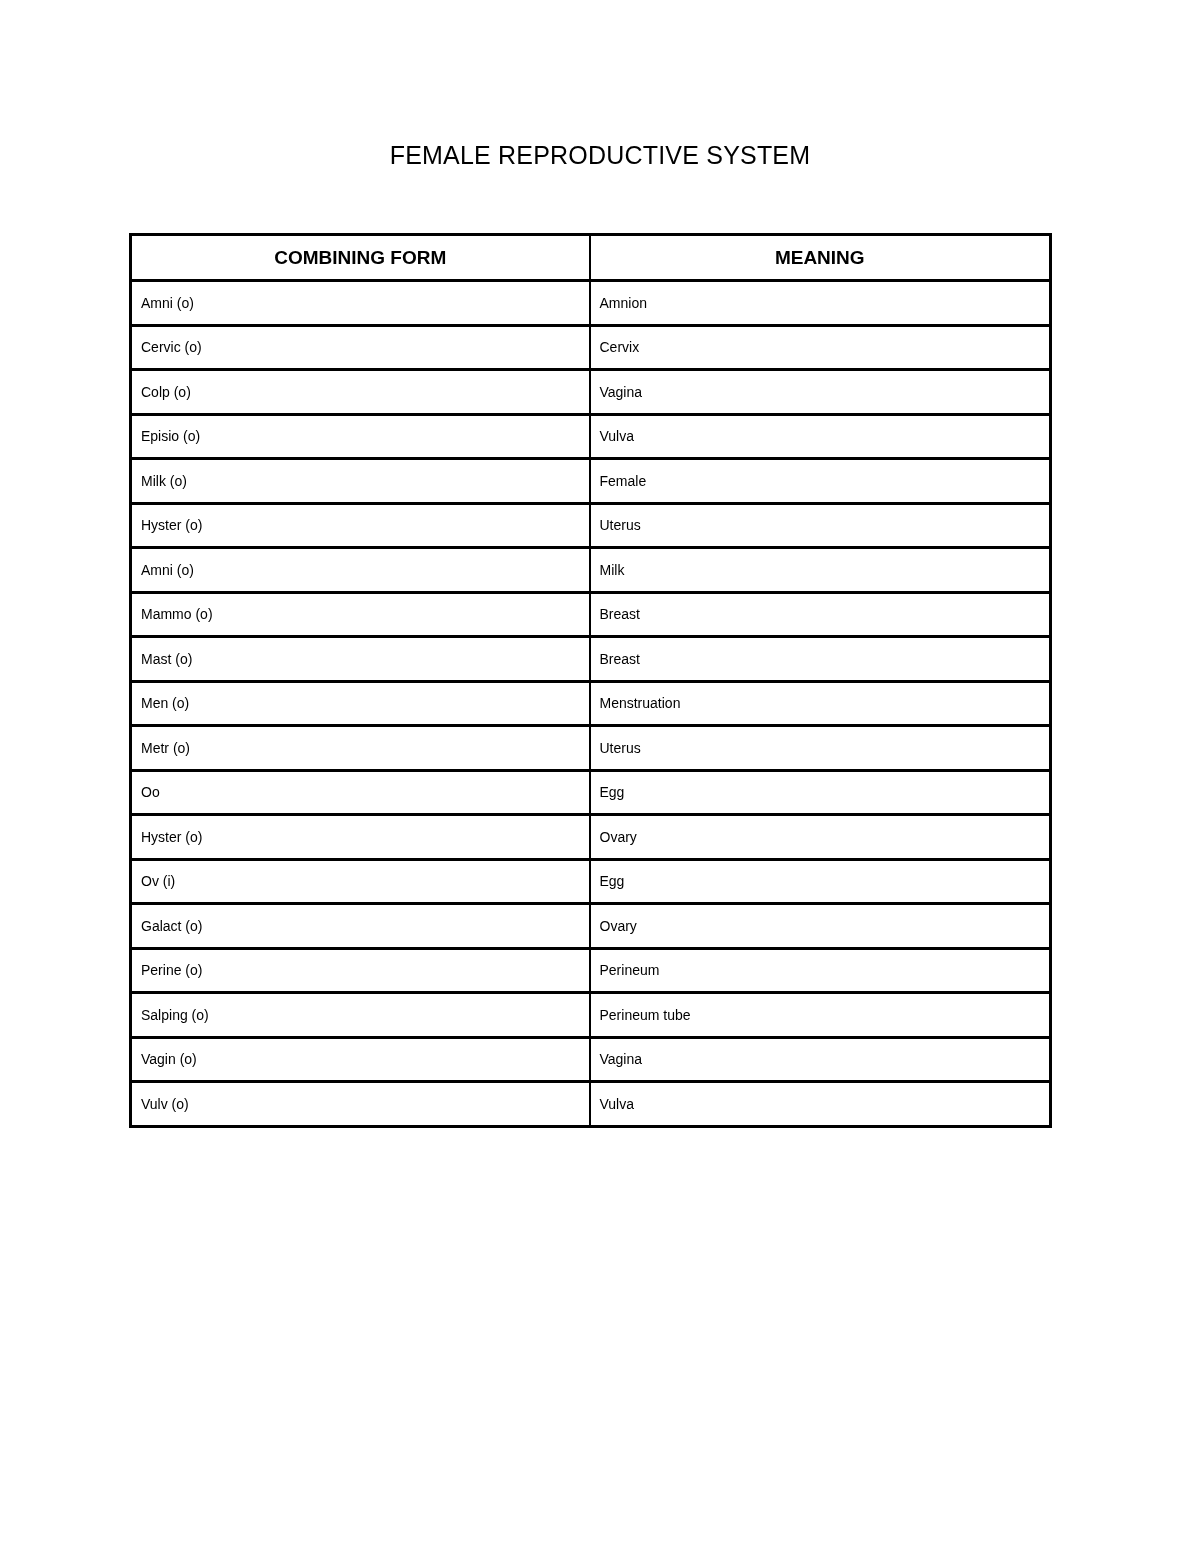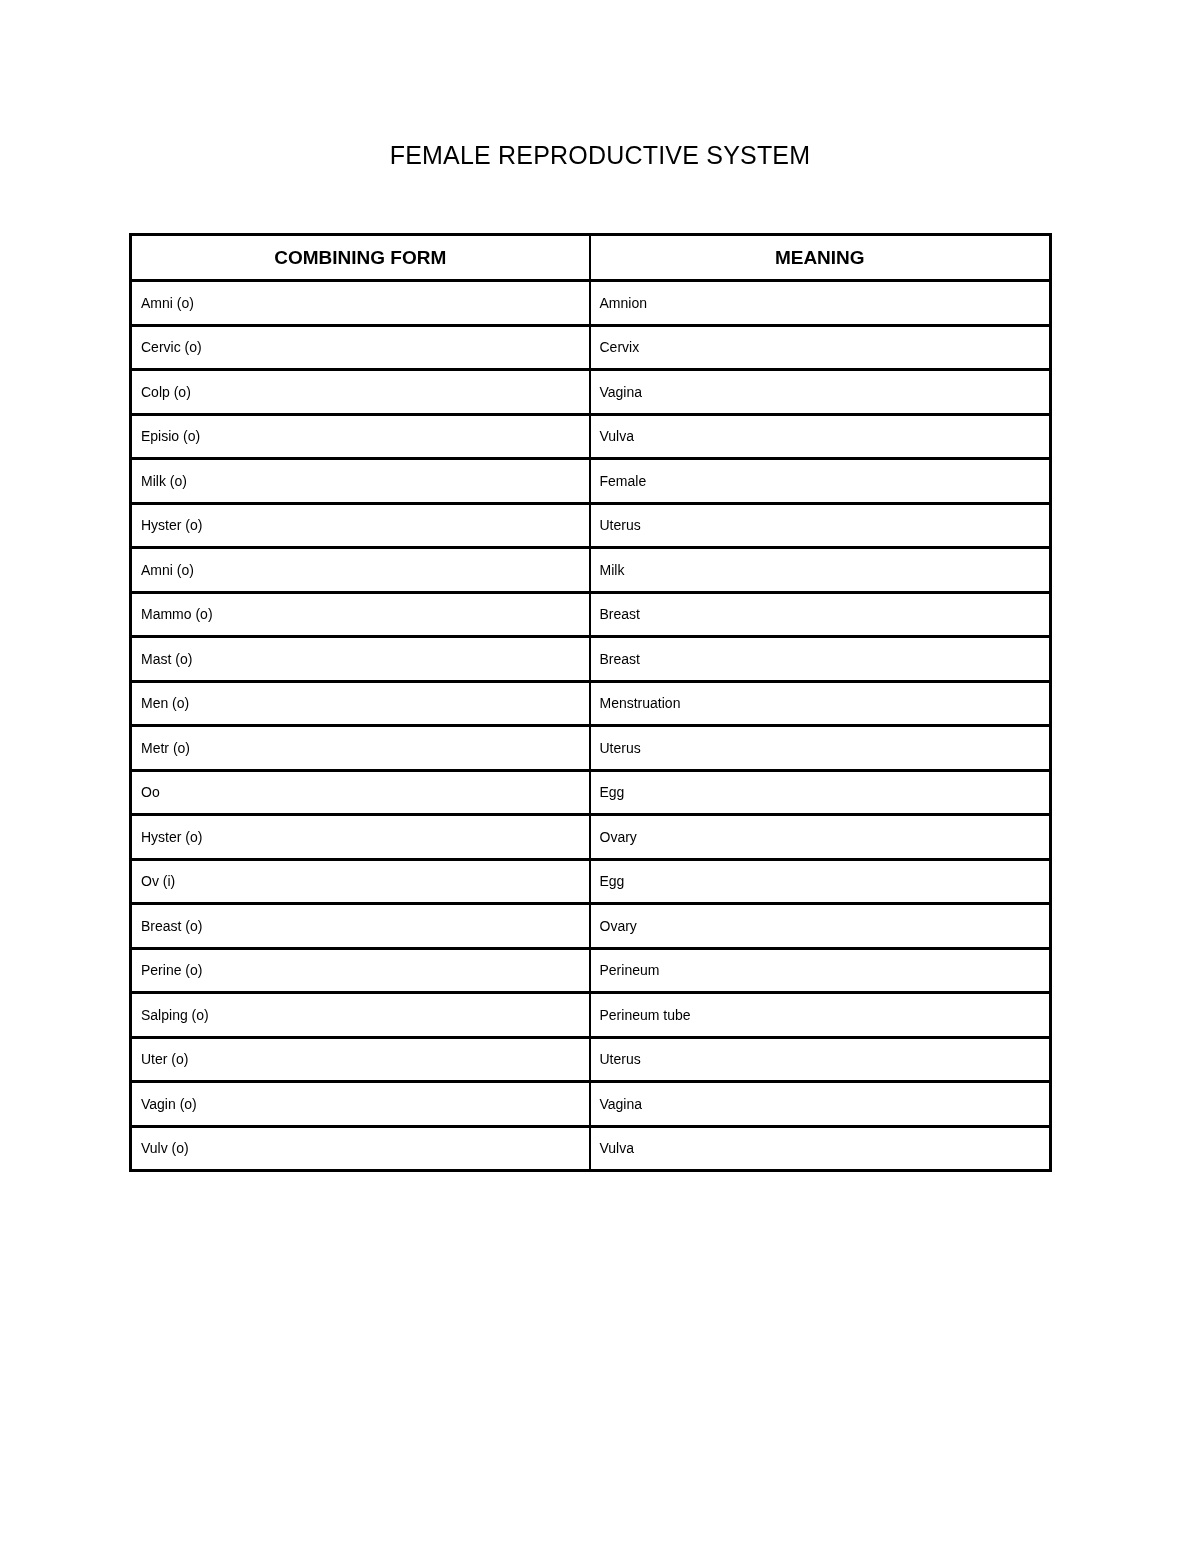--- a/index.html
+++ b/index.html
@@ -123,34 +123,30 @@
         </tr>
       <tr>
           <td>Hyster (o)</td>
           <td>Ovary</td>
         </tr>
       <tr>
           <td>Ov (i)</td>
           <td>Egg</td>
         </tr>
       <tr>
-          <td>Breast (o)</td>
+          <td>Galact (o)</td>
           <td>Ovary</td>
         </tr>
       <tr>
           <td>Perine (o)</td>
           <td>Perineum</td>
         </tr>
       <tr>
           <td>Salping (o)</td>
           <td>Perineum tube</td>
-        </tr>
-      <tr>
-          <td>Uter (o)</td>
-          <td>Uterus</td>
         </tr>
       <tr>
           <td>Vagin (o)</td>
           <td>Vagina</td>
         </tr>
       <tr>
           <td>Vulv (o)</td>
           <td>Vulva</td>
         </tr>
     </tbody>

